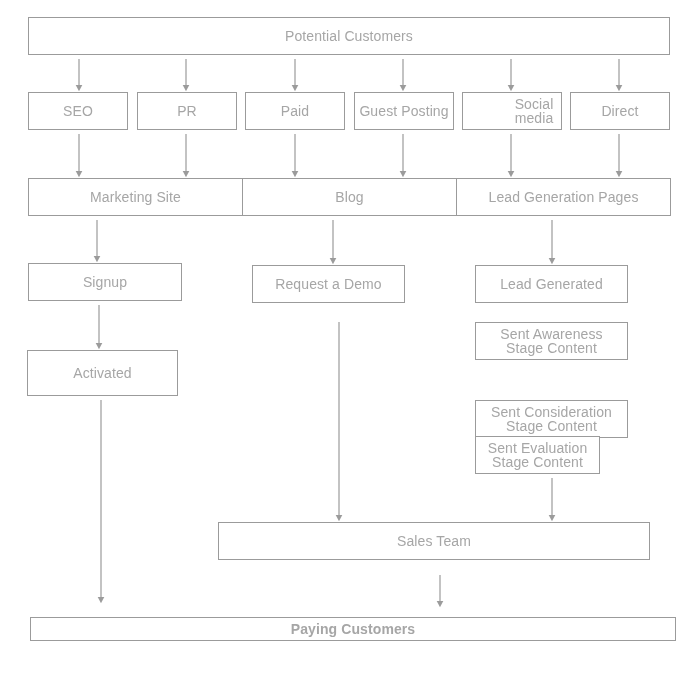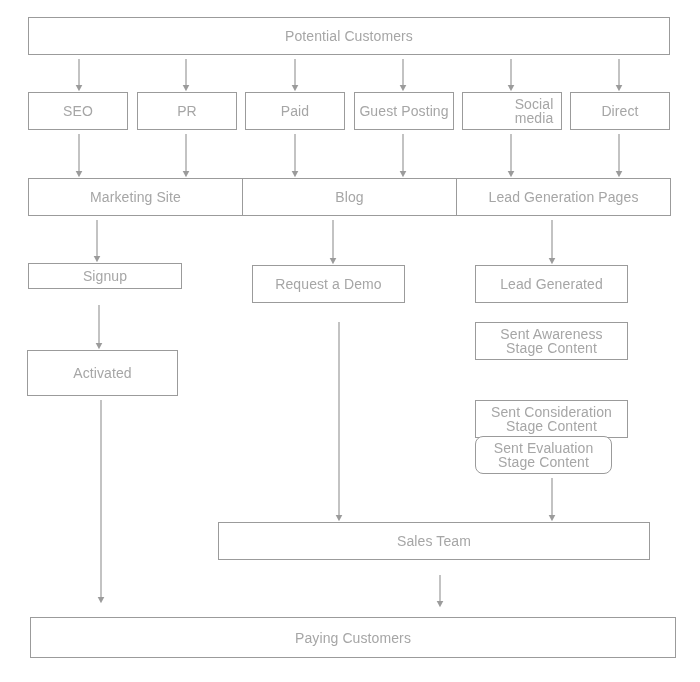--- a/index.html
+++ b/index.html
@@ -102,41 +102,41 @@
       </div>
       <div class="node" style="left: 28px; top: 178px; width: 215px; height: 38px; border-color: rgb(155, 155, 155); color: rgb(166, 166, 166); background: rgb(255, 255, 255);">
         <span>Marketing Site</span>
       </div>
       <div class="node" style="left: 242px; top: 178px; width: 215px; height: 38px; border-color: rgb(155, 155, 155); color: rgb(166, 166, 166); background: rgb(255, 255, 255);">
         <span>Blog</span>
       </div>
       <div class="node" style="left: 456px; top: 178px; width: 215px; height: 38px; border-color: rgb(155, 155, 155); color: rgb(166, 166, 166); background: rgb(255, 255, 255);">
         <span>Lead Generation Pages</span>
       </div>
-      <div class="node" style="left: 28px; top: 263px; width: 154px; height: 26px; border-color: rgb(155, 155, 155); color: rgb(166, 166, 166); background: rgb(255, 255, 255);">
+      <div class="node" style="left: 28px; top: 263px; width: 154px; height: 38px; border-color: rgb(155, 155, 155); color: rgb(166, 166, 166); background: rgb(255, 255, 255);">
         <span>Signup</span>
       </div>
       <div class="node" style="left: 252px; top: 265px; width: 153px; height: 38px; border-color: rgb(155, 155, 155); color: rgb(166, 166, 166); background: rgb(255, 255, 255);">
         <span>Request a Demo</span>
       </div>
       <div class="node" style="left: 475px; top: 265px; width: 153px; height: 38px; border-color: rgb(155, 155, 155); color: rgb(166, 166, 166); background: rgb(255, 255, 255);">
         <span>Lead Generated</span>
       </div>
       <div class="node" style="left: 27px; top: 350px; width: 151px; height: 46px; border-color: rgb(155, 155, 155); color: rgb(166, 166, 166); background: rgb(255, 255, 255);">
         <span>Activated</span>
       </div>
       <div class="node" style="left: 475px; top: 322px; width: 153px; height: 38px; border-color: rgb(155, 155, 155); color: rgb(166, 166, 166); background: rgb(255, 255, 255);">
         <span>Sent Awareness Stage Content</span>
       </div>
       <div class="node" style="left: 475px; top: 400px; width: 153px; height: 38px; border-color: rgb(155, 155, 155); color: rgb(166, 166, 166); background: rgb(255, 255, 255);">
         <span>Sent Consideration Stage Content</span>
       </div>
-      <div class="node" style="left: 475px; top: 436px; width: 137px; height: 38px; border-color: rgb(155, 155, 155); color: rgb(166, 166, 166); background: rgb(255, 255, 255); border-radius: 8px;">
+      <div class="node" style="left: 475px; top: 436px; width: 125px; height: 38px; border-color: rgb(155, 155, 155); color: rgb(166, 166, 166); background: rgb(255, 255, 255);">
         <span>Sent Evaluation Stage Content</span>
       </div>
       <div class="node" style="left: 218px; top: 522px; width: 432px; height: 38px; border-color: rgb(155, 155, 155); color: rgb(166, 166, 166); background: rgb(255, 255, 255);">
         <span>Sales Team</span>
       </div>
-      <div class="node" style="left: 30px; top: 617px; width: 646px; height: 41px; border-color: rgb(155, 155, 155); color: rgb(166, 166, 166); background: rgb(255, 255, 255);">
+      <div class="node" style="left: 30px; top: 617px; width: 646px; height: 24px; border-color: rgb(155, 155, 155); color: rgb(166, 166, 166); background: rgb(255, 255, 255); font-weight: bold;">
         <span>Paying Customers</span>
       </div>
     </div>
 </div>
 
 </body></html>

